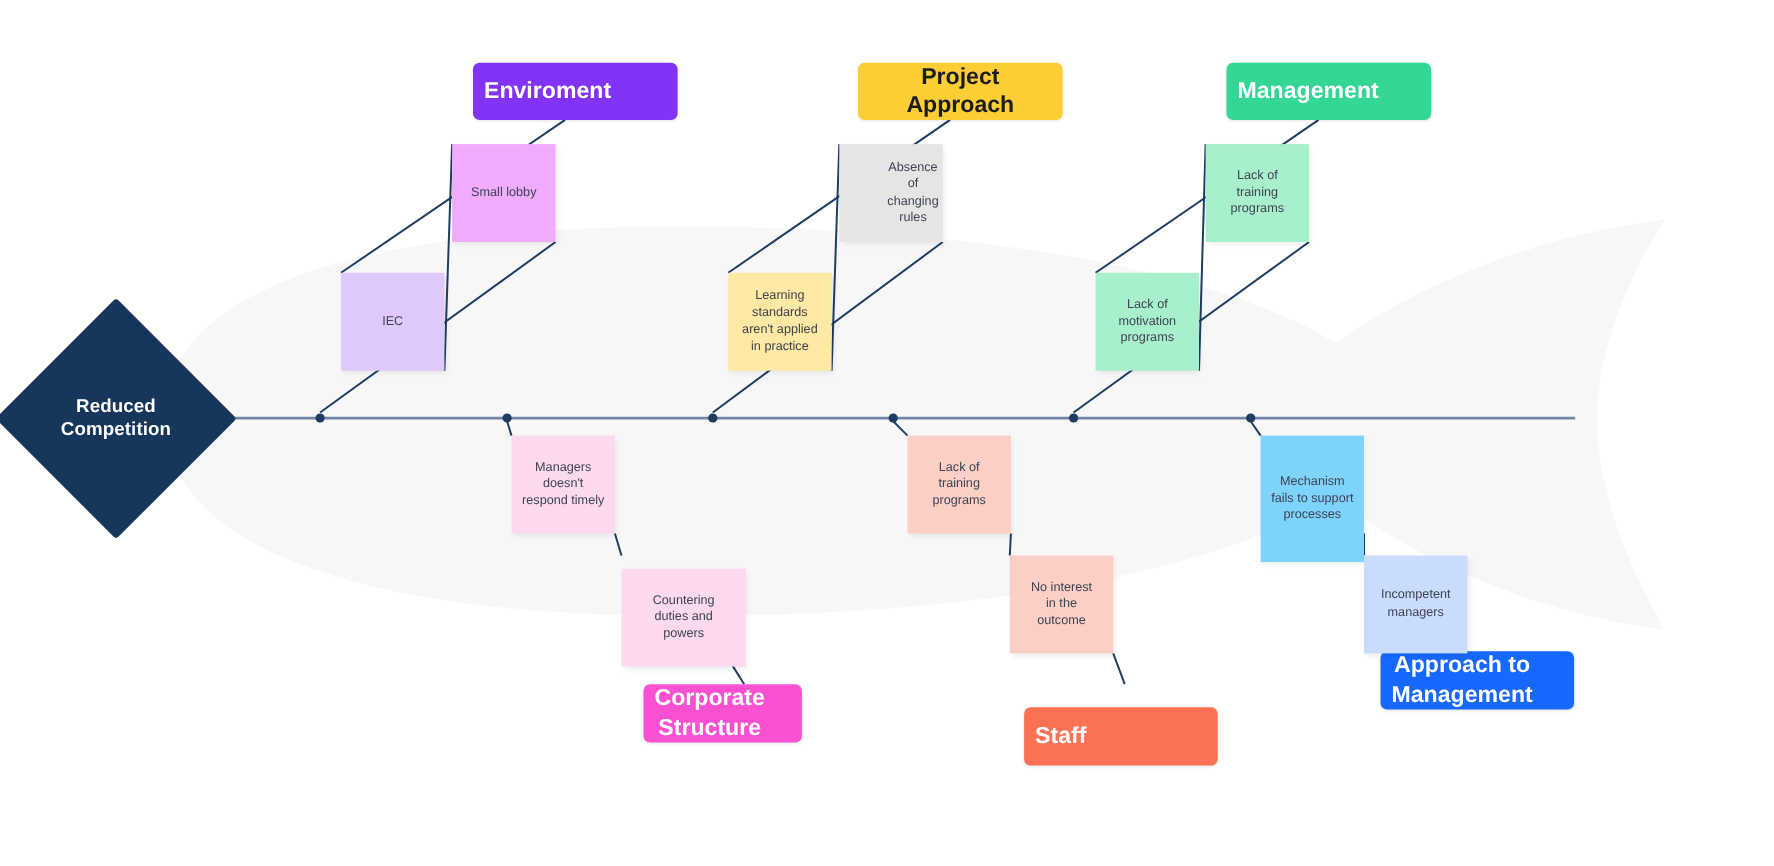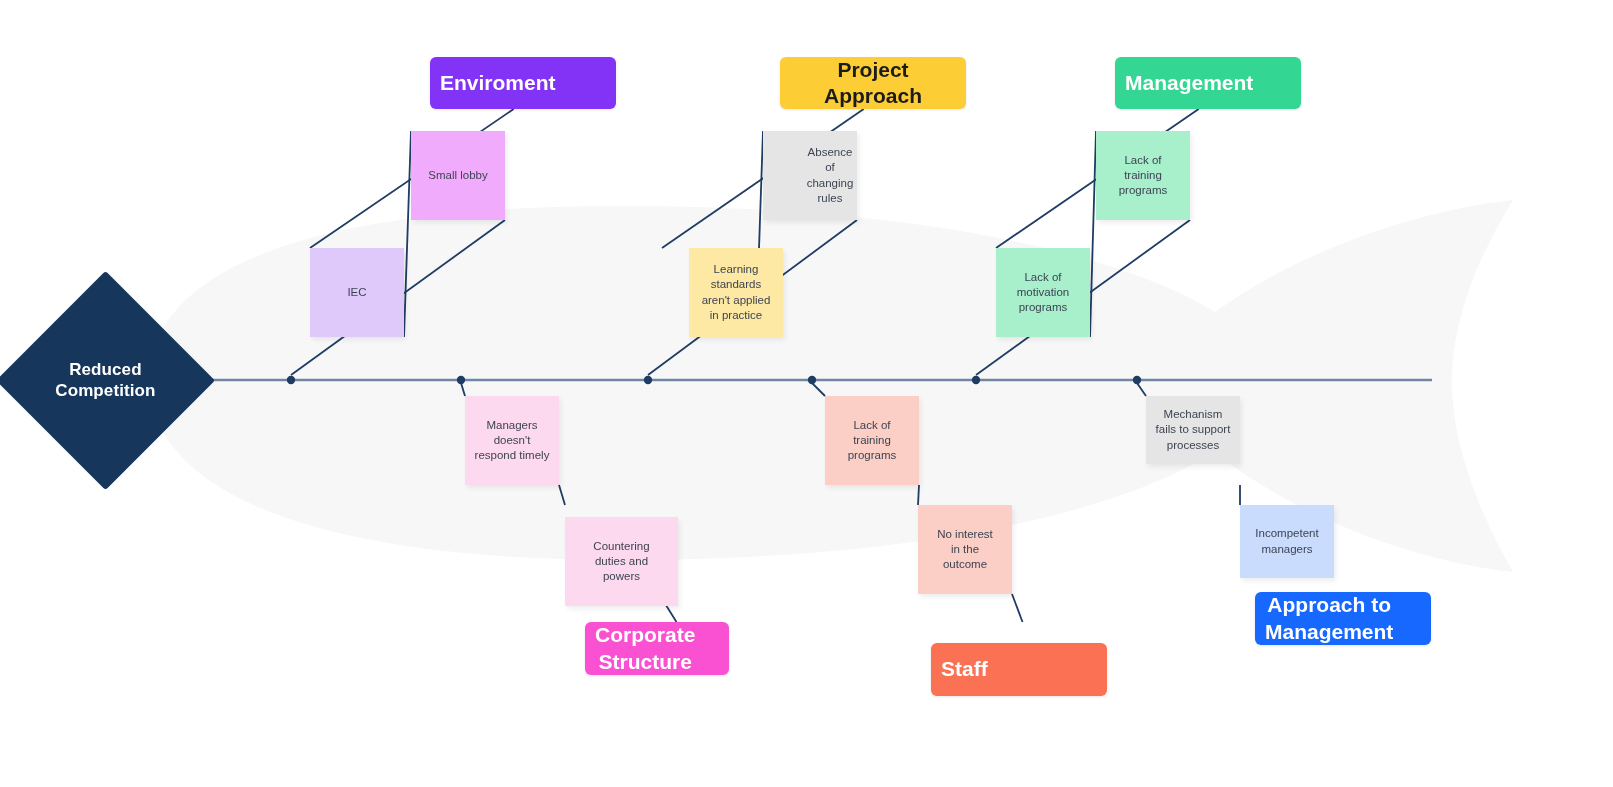--- a/index.html
+++ b/index.html
@@ -142,21 +142,21 @@
   </div>
 
   <div id="nodes-layer">
       <div class="category" style="left: 430px; top: 57px; width: 186px; height: 52px; background: rgb(130, 51, 245); color: rgb(255, 255, 255);"><span>Enviroment</span></div>
       <div class="note" style="left: 411px; top: 131px; width: 94px; height: 89px; background: #f0abfc;"><span>Small lobby</span></div>
       <div class="note" style="left: 310px; top: 248px; width: 94px; height: 89px; background: rgb(222, 201, 250); text-align: center;"><span>IEC</span></div>
       <div class="category" style="left: 780px; top: 57px; width: 186px; height: 52px; background: rgb(253, 205, 54); color: rgb(28, 28, 28);"><span>Project Approach</span></div>
       <div class="note" style="left: 763px; top: 131px; width: 94px; height: 89px; background: #e5e5e5; padding-left: 48px;"><span>Absence of
 changing
 rules</span></div>
-      <div class="note" style="left: 662px; top: 248px; width: 94px; height: 89px; background: rgb(253, 233, 164); margin-left: 27px;"><span>Learning
+      <div class="note" style="left: 662px; top: 248px; width: 94px; height: 89px; background: rgb(253, 233, 164);"><span>Learning
 standards
 aren't applied
 in practice</span></div>
       <div class="category" style="left: 1115px; top: 57px; width: 186px; height: 52px; background: rgb(51, 214, 147); color: rgb(255, 255, 255);"><span>Management</span></div>
       <div class="note" style="left: 1096px; top: 131px; width: 94px; height: 89px; background: rgb(168, 239, 204);"><span>Lack of
 training
 programs</span></div>
       <div class="note" style="left: 996px; top: 248px; width: 94px; height: 89px; background: rgb(168, 239, 204);"><span>Lack of
 motivation
 programs</span></div>
@@ -170,21 +170,21 @@
 powers</span></div>
       <div class="category" style="left: 931px; top: 622px; width: 176px; height: 53px; background: rgb(250, 113, 84); color: rgb(255, 255, 255); margin-top: 21px;"><span>Staff</span></div>
       <div class="note" style="left: 825px; top: 396px; width: 94px; height: 89px; background: rgb(251, 207, 198);"><span>Lack of
 training
 programs</span></div>
       <div class="note" style="left: 918px; top: 505px; width: 94px; height: 89px; background: rgb(251, 207, 198);"><span>No interest
 in the
 outcome</span></div>
       <div class="category" style="left: 1255px; top: 592px; width: 176px; height: 53px; background: rgb(22, 104, 255); color: rgb(255, 255, 255);"><span>Approach to
 Management</span></div>
-      <div class="note" style="left: 1146px; top: 396px; width: 94px; height: 68px; background: #e5e5e5;"><span>Mechanism
+      <div class="note" style="left: 1146px; top: 396px; width: 94px; height: 115px; background: #7dd3fc;"><span>Mechanism
 fails to support
 processes</span></div>
-      <div class="note" style="left: 1240px; top: 505px; width: 94px; height: 73px; background: rgb(202, 220, 253); justify-content: center;"><span>Incompetent
+      <div class="note" style="left: 1240px; top: 505px; width: 94px; height: 89px; background: rgb(202, 220, 253); justify-content: center;"><span>Incompetent
 managers</span></div>
     </div>
 
 
 </div>
 
 </body></html>

